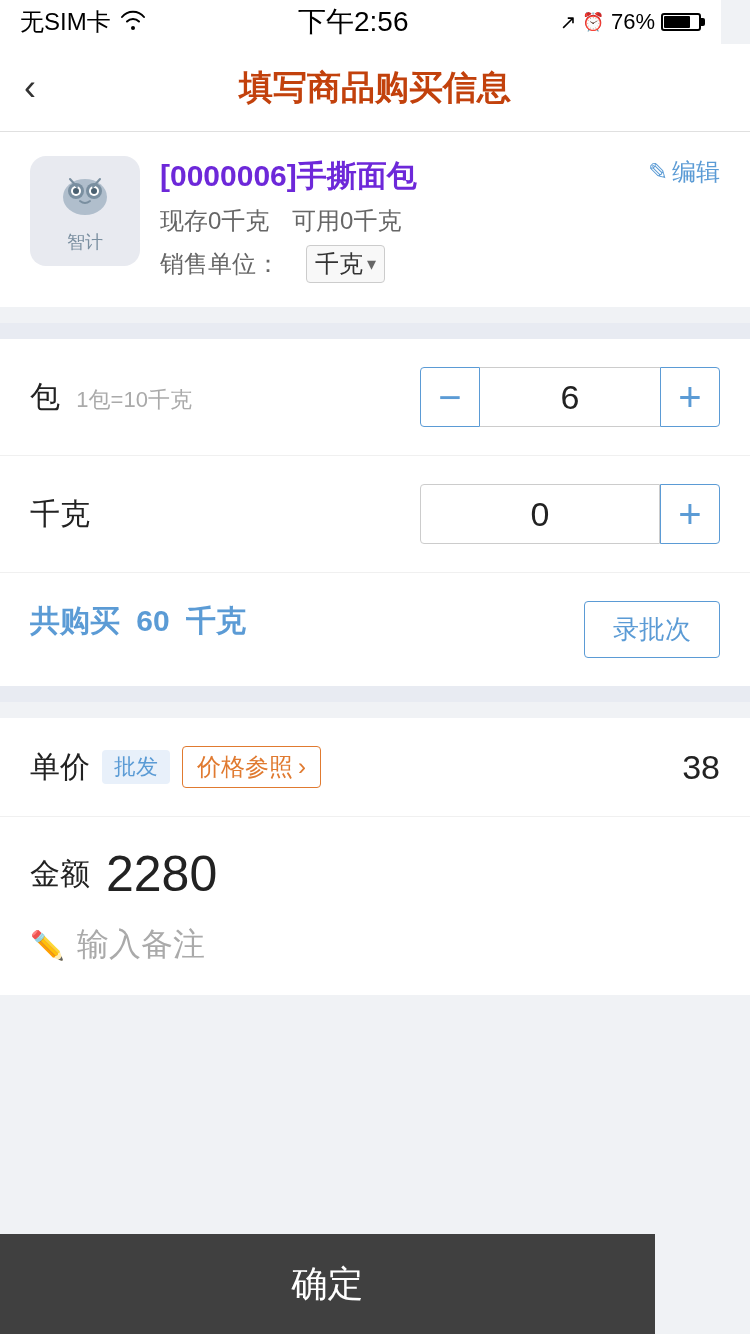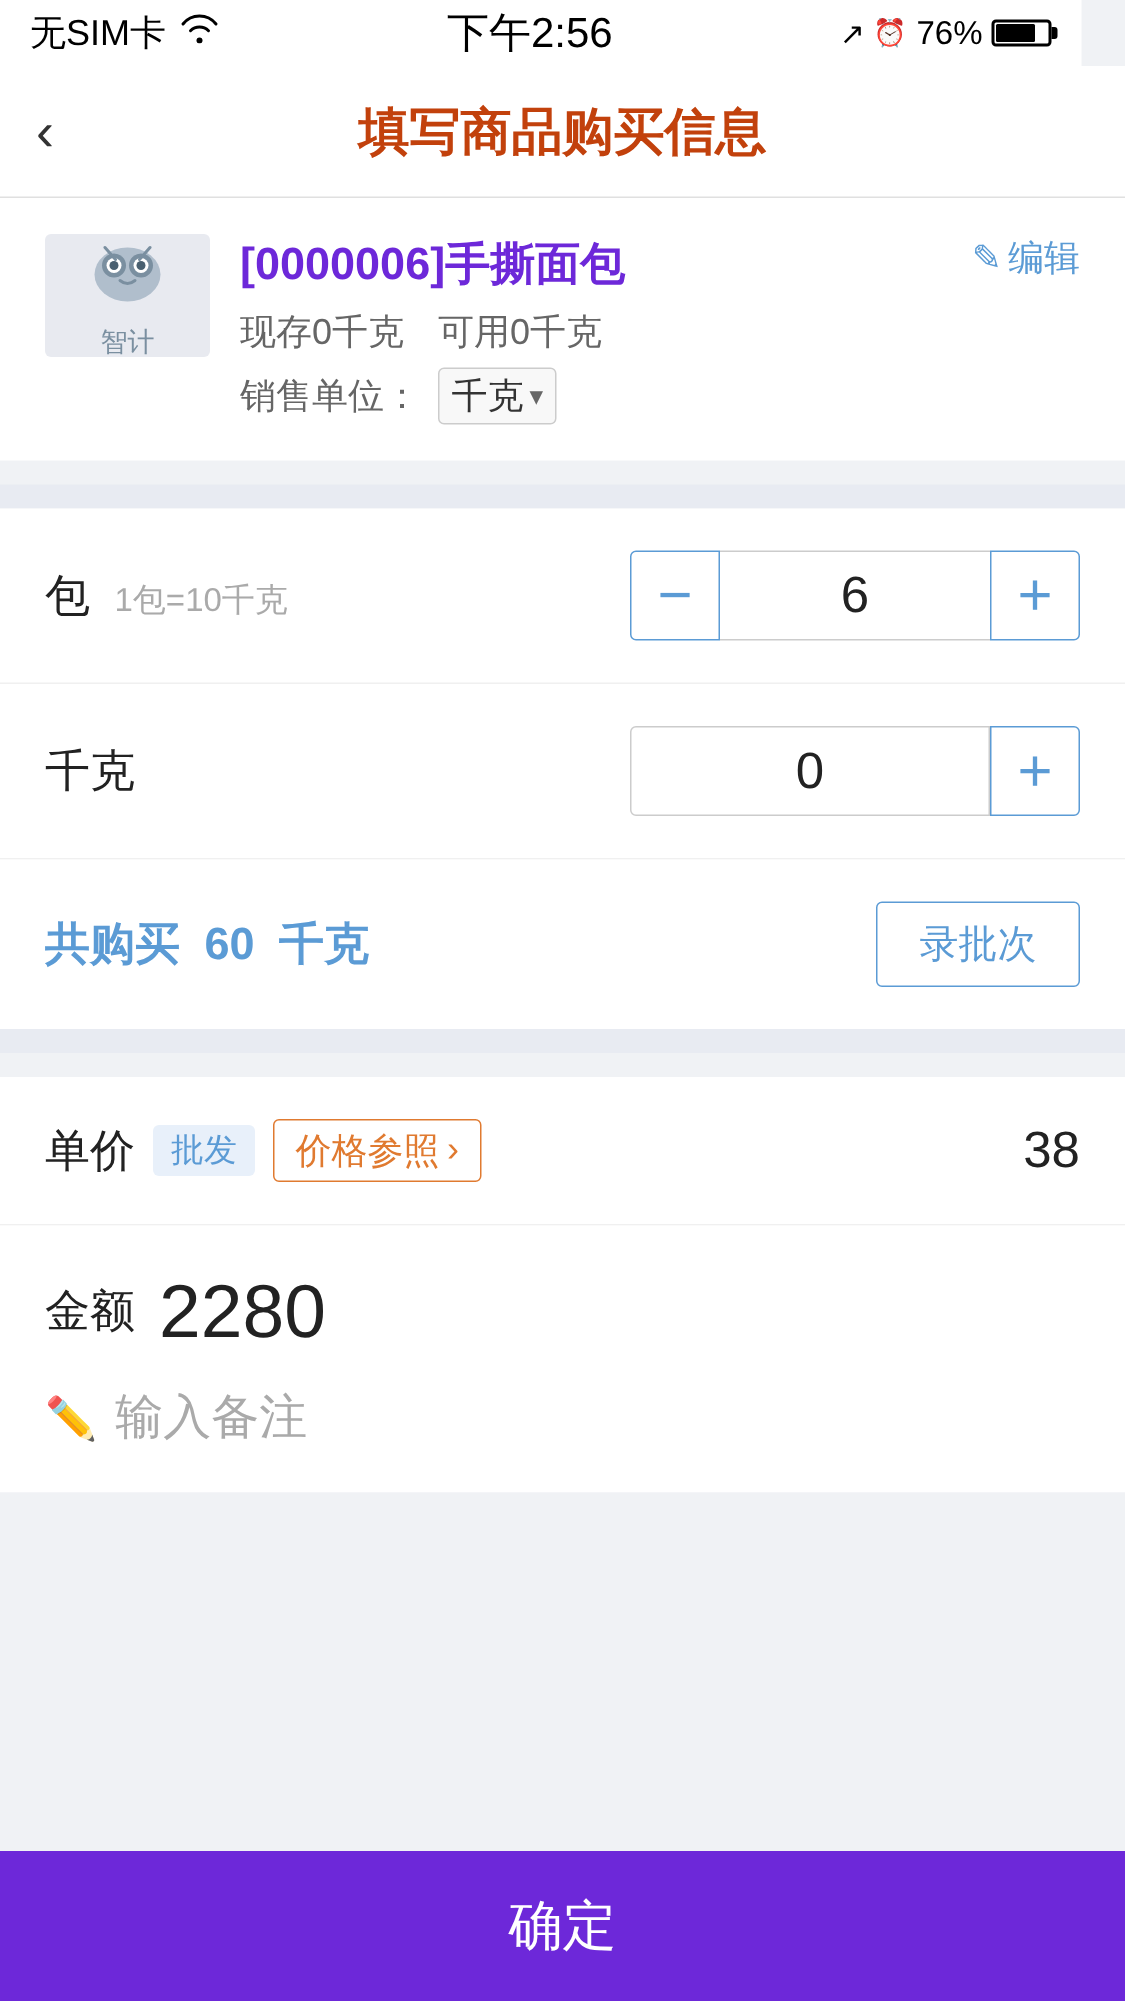--- a/index.html
+++ b/index.html
@@ -64,36 +64,36 @@
     .product-card {
       background: #fff;
       padding: 24px 30px;
       display: flex;
       align-items: flex-start;
       gap: 20px;
       margin-bottom: 16px;
     }
     .product-thumb {
       width: 110px;
-      height: 82px;
+      height: 110px;
       background: #e8eaf0;
-      border-radius: 4px;
+      border-radius: 16px;
       display: flex;
       align-items: center;
       justify-content: center;
       flex-shrink: 0;
     }
     .product-thumb-inner {
       display: flex; flex-direction: column; align-items: center; color: #8899bb;
     }
     .owl-icon { font-size: 36px; }
     .product-info { flex: 1; }
     .product-name { font-size: 30px; color: #6d28d9; font-weight: 700; margin-bottom: 8px; }
     .product-stock { font-size: 24px; color: #666; margin-bottom: 8px; }
-    .product-unit { font-size: 24px; color: #666; display: flex; align-items: center; gap: 12px; }
+    .product-unit { font-size: 24px; color: #666; display: flex; align-items: center; gap: 26px; }
     .unit-select-wrapper {
       position: relative; display: inline-flex; align-items: center;
       border: 1px solid #ccc; border-radius: 4px; background: #f8f8f8;
       padding: 2px 8px;
     }
     .unit-select-text { font-size: 24px; color: #333; }
     .unit-chevron { font-size: 18px; color: #666; margin-left: 4px; }
     .edit-btn {
       font-size: 24px; color: #5b9bd5; display: flex; align-items: center; gap: 4px; cursor: pointer;
     }
@@ -155,21 +155,20 @@
       border-radius: 0 4px 4px 0;
     }
     .qty-btn-left {
       border-radius: 4px 0 0 4px;
     }
 
     
     .total-row {
       background: #fff;
       display: flex;
-      align-items: center;
       justify-content: space-between;
       padding: 28px 30px;
     }
     .total-text { font-size: 30px; color: #222; }
     .total-text span { color: #5b9bd5; font-weight: 600; }
     .batch-btn {
       border: 1px solid #5b9bd5;
       color: #5b9bd5;
       font-size: 26px;
       padding: 10px 28px;
@@ -230,23 +229,23 @@
       background: #f0f2f5;
       flex: 1;
       min-height: 300px;
     }
 
     
     .bottom-btn {
       position: fixed;
       bottom: 0;
       left: 0;
-      width: 750px;
+      width: 655px;
       height: 100px;
-      background: #6d28d9;
+      background: #404040;
       display: flex; align-items: center; justify-content: center;
       cursor: pointer;
     }
     .bottom-btn-text {
       font-size: 36px;
       color: #fff;
       font-weight: 500;
     }
   </style>
 </head>

